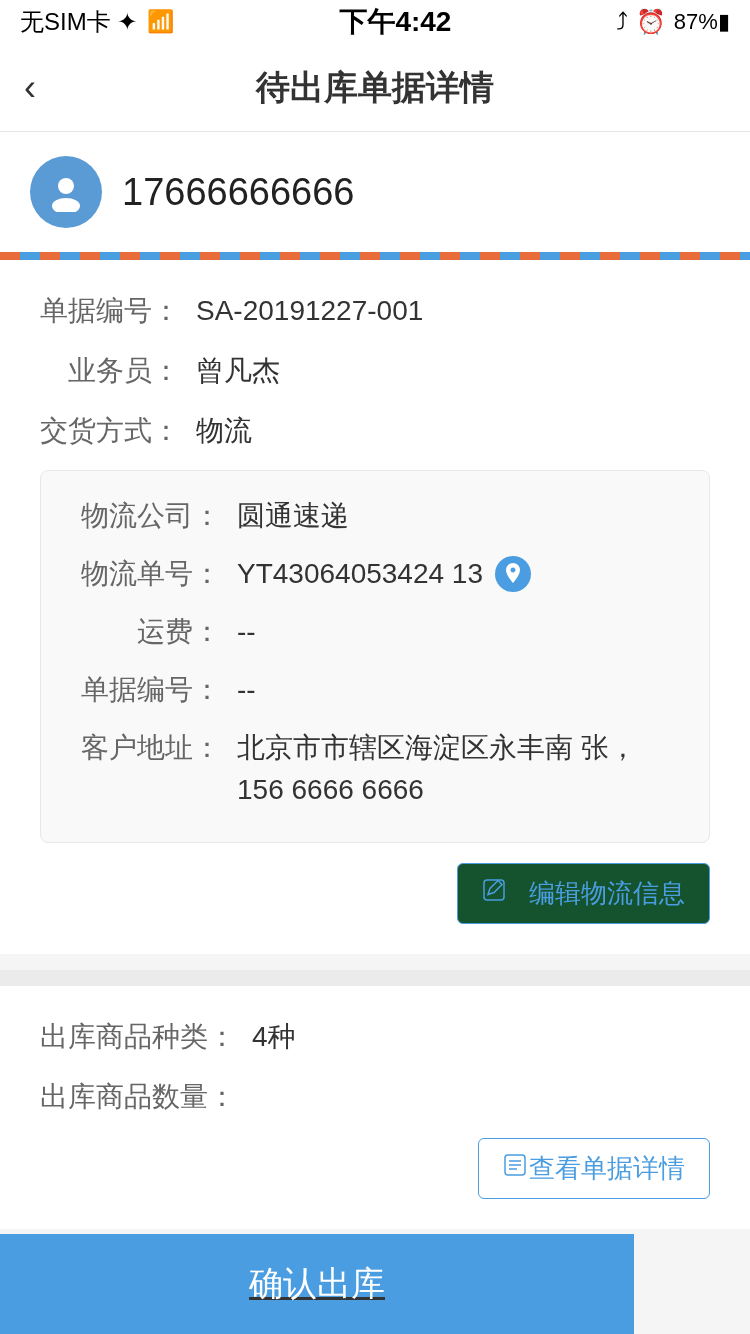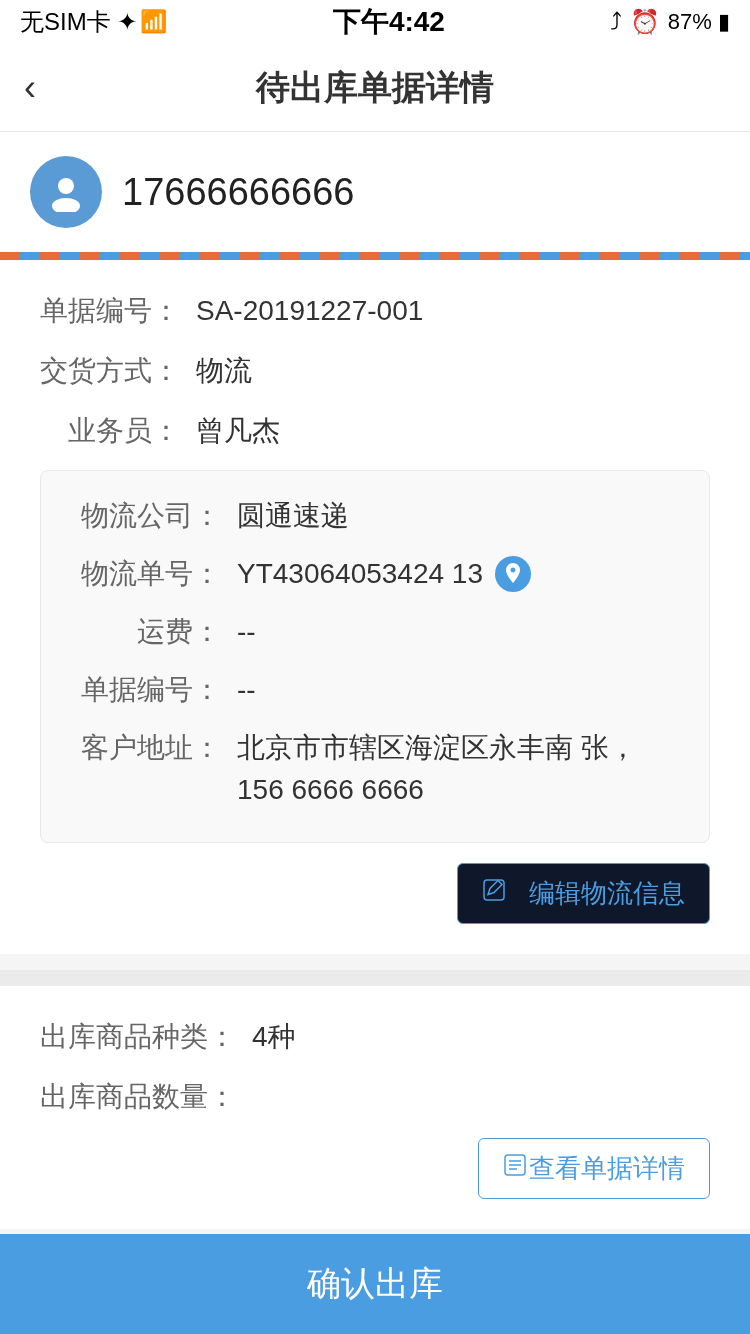--- a/index.html
+++ b/index.html
@@ -17,21 +17,21 @@
     .status-bar {
       height: 44px;
       background: #fff;
       display: flex;
       align-items: center;
       justify-content: space-between;
       padding: 0 20px;
       font-size: 24px;
       color: #000;
     }
-    .status-left { display: flex; align-items: center; gap: 3px; }
+    .status-left { display: flex; align-items: center; gap: 10px; }
     .status-center { font-weight: 600; font-size: 28px; }
     .status-right { display: flex; align-items: center; gap: 8px; font-size: 24px; }
 
     
     .nav-bar {
       height: 88px;
       background: #fff;
       display: flex;
       align-items: center;
       justify-content: center;
@@ -157,21 +157,21 @@
 
     
     .edit-btn-row {
       display: flex;
       justify-content: flex-end;
       margin-top: 10px;
     }
     .edit-btn {
       border: 1.5px solid #4a9de0;
       color: #4a9de0;
-      background: #0f172a;
+      background: #14532d;
       border-radius: 6px;
       padding: 12px 24px;
       font-size: 26px;
       display: flex;
       align-items: center;
       gap: 23px;
       cursor: pointer;
       text-align: right;
     }
 
@@ -198,48 +198,49 @@
       align-items: center;
       gap: 2px;
       cursor: pointer;
     }
 
     
     .confirm-bar {
       position: fixed;
       bottom: 0;
       left: 0;
-      width: 750px;
+      width: 634px;
       height: 100px;
       background: #4a9de0;
       display: flex;
       align-items: center;
       justify-content: center;
       cursor: pointer;
+      text-decoration: underline;
     }
     .confirm-btn-text {
       color: #fff;
       font-size: 34px;
       font-weight: 500;
     }
 
     
     .bottom-pad {
       height: 200px;
       background: #f5f5f5;
     }
 
     
     .wifi-icon { font-size: 22px; }
 
     
     .battery {
       display: inline-flex;
       align-items: center;
-      gap: 6px;
+      gap: 0;
       font-size: 22px;
     }
   </style>
 </head>
 <body>
 
 <div class="status-bar">
   <div class="status-left">
     <span>无SIM卡 ✦</span>
     <span class="wifi-icon">📶</span>
@@ -271,26 +272,26 @@
 </div>
 
 <div class="dashed-divider"></div>
 
 <div class="section">
   <div class="info-row">
     <span class="info-label">单据编号：</span>
     <span class="info-value">SA-20191227-001</span>
   </div>
   <div class="info-row">
+    <span class="info-label">业务员：</span>
+    <span class="info-value">曾凡杰</span>
+  </div>
+  <div class="info-row">
     <span class="info-label">交货方式：</span>
     <span class="info-value">物流</span>
-  </div>
-  <div class="info-row">
-    <span class="info-label">业务员：</span>
-    <span class="info-value">曾凡杰</span>
   </div>
 
   <div class="logistics-card">
     <div class="logistics-row">
       <span class="logistics-label">物流公司：</span>
       <span class="logistics-value">圆通速递</span>
     </div>
     <div class="logistics-row">
       <span class="logistics-label">物流单号：</span>
       <span class="logistics-value">

